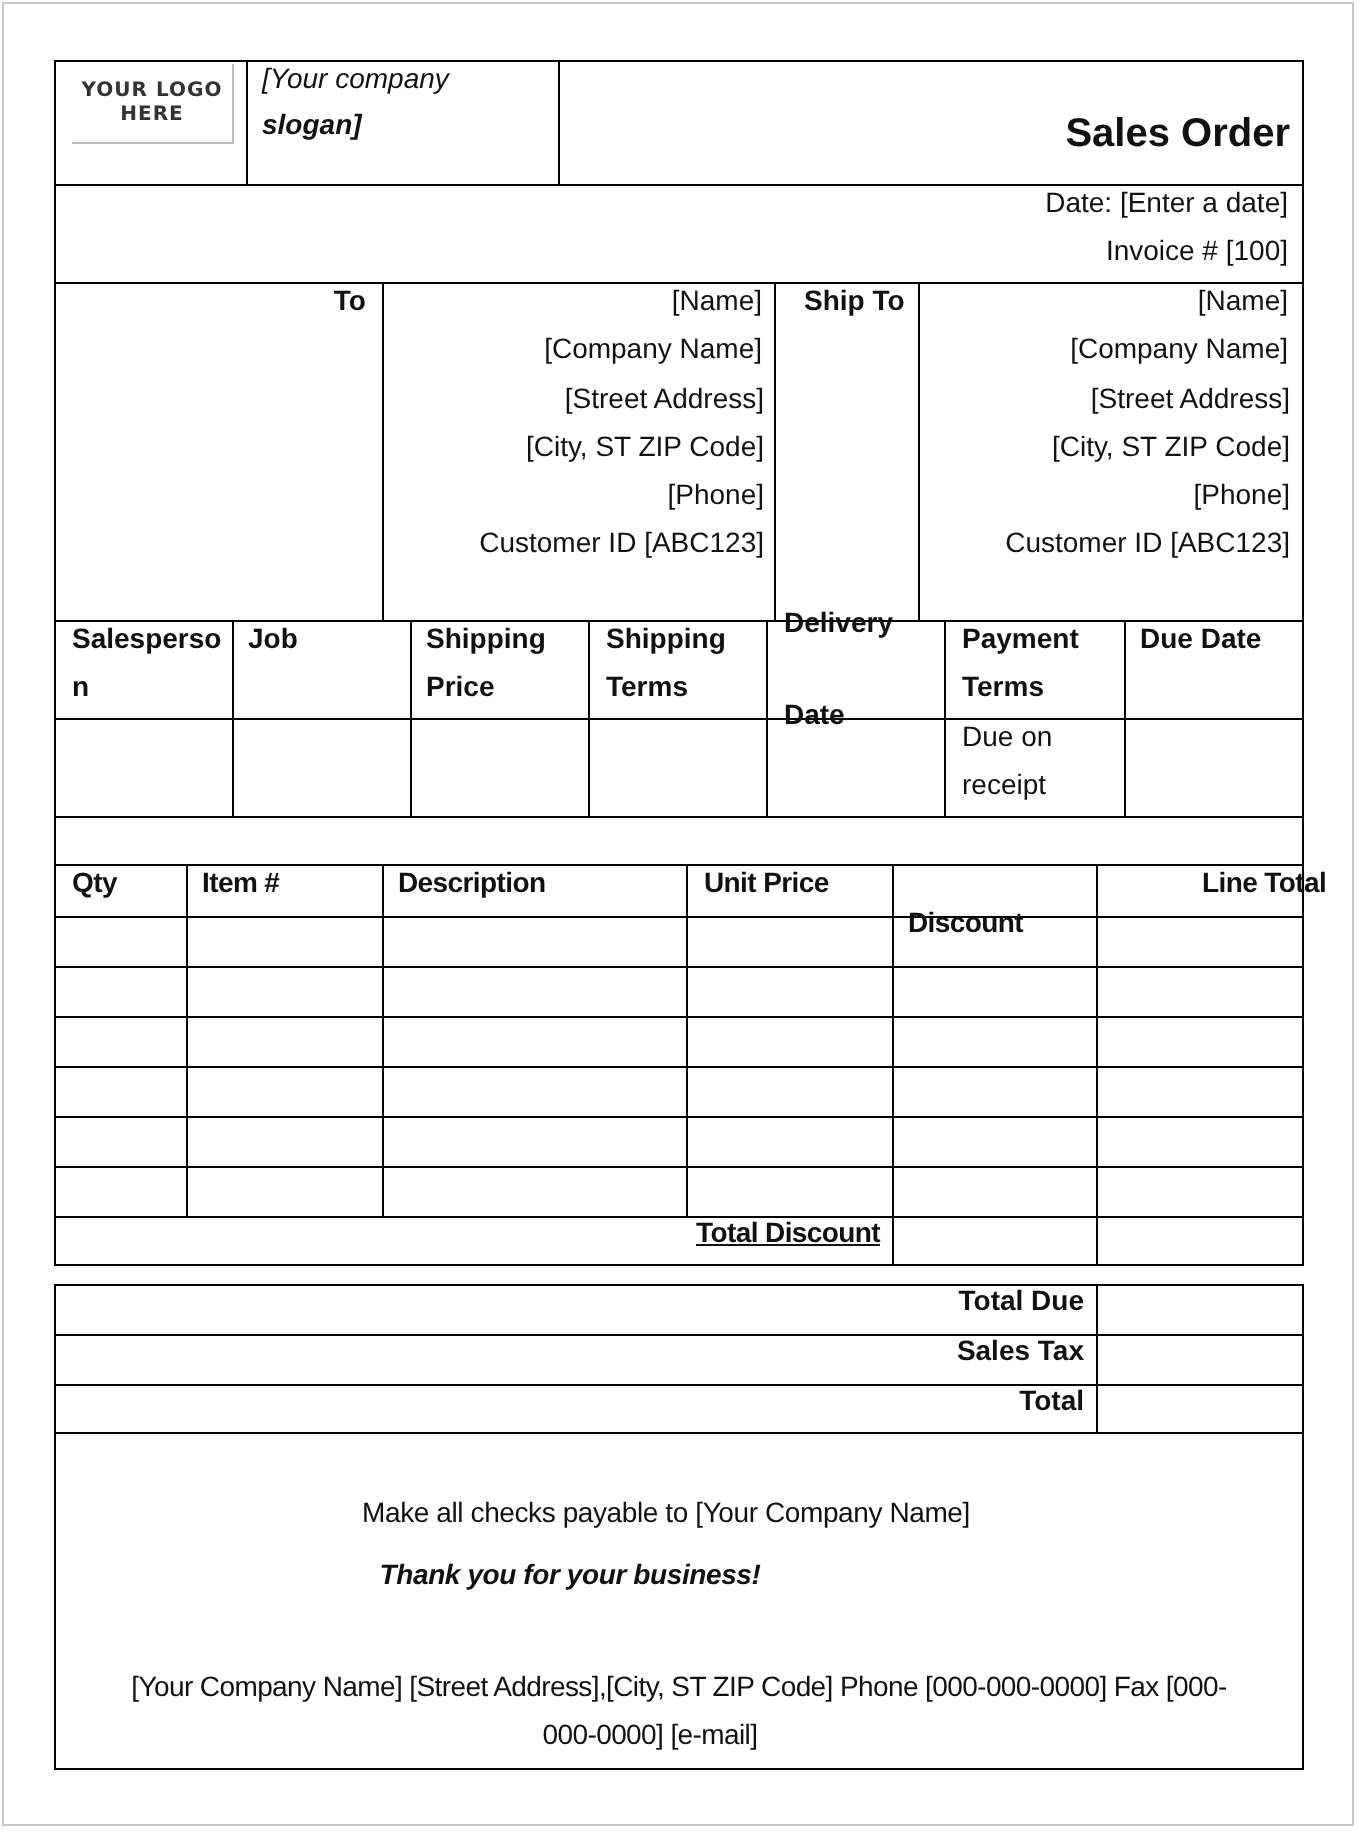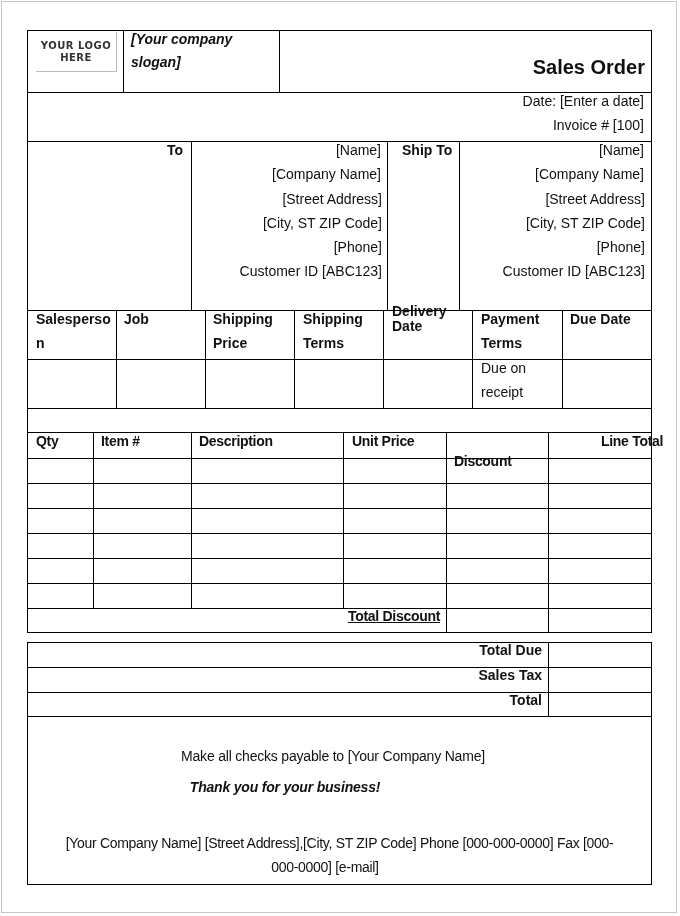--- a/index.html
+++ b/index.html
@@ -18,21 +18,21 @@
 <body>
 
 <div class="page-frame"></div>
 
 <div class="abs box" style="left:27px;top:30px;width:625px;height:112px;"></div>
 <div class="hl" style="left:27px;top:92px;width:625px;"></div>
 <div class="vl" style="left:123px;top:30px;height:62px;"></div>
 <div class="vl" style="left:279px;top:30px;height:62px;"></div>
 
 <div class="logo">YOUR LOGO<br>HERE</div>
-<div class="t" style="left:131px;top:27px;font-style:italic;font-weight:bold;">[Your company</div>
+<div class="t" style="left:131px;top:27px;font-style:italic;">[Your company</div>
 <div class="t" style="left:131px;top:50px;font-style:italic;font-weight:bold;">slogan]</div>
 <div class="t b r" style="right:35px;top:55px;font-size:20px;">Sales Order</div>
 <div class="t r" style="right:36px;top:89px;">Date: [Enter a date]</div>
 <div class="t r" style="right:36px;top:113px;">Invoice # [100]</div>
 
 <div class="abs box" style="left:27px;top:141px;width:625px;height:170px;"></div>
 <div class="vl" style="left:191px;top:141px;height:170px;"></div>
 <div class="vl" style="left:387px;top:141px;height:170px;"></div>
 <div class="vl" style="left:459px;top:141px;height:170px;"></div>
 
@@ -67,21 +67,21 @@
 <div class="vl" style="left:562px;top:310px;height:99px;"></div>
 
 <div class="t b" style="left:36px;top:307px;"><span>Salesperso</span></div>
 <div class="t b" style="left:36px;top:331px;">n</div>
 <div class="t b" style="left:124px;top:307px;">Job</div>
 <div class="t b" style="left:213px;top:307px;">Shipping</div>
 <div class="t b" style="left:213px;top:331px;">Price</div>
 <div class="t b" style="left:303px;top:307px;">Shipping</div>
 <div class="t b" style="left:303px;top:331px;">Terms</div>
 <div class="t b" style="left:392px;top:299px;">Delivery</div>
-<div class="t b" style="left:392px;top:314px;">Date</div>
+<div class="t b" style="left:392px;top:345px;">Date</div>
 <div class="t b" style="left:481px;top:307px;">Payment</div>
 <div class="t b" style="left:481px;top:331px;">Terms</div>
 <div class="t b" style="left:570px;top:307px;">Due Date</div>
 
 <div class="abs" style="left:28px;top:360px;width:88px;height:48px;"></div>
 <div class="abs" style="left:117px;top:360px;width:88px;height:48px;"></div>
 <div class="abs" style="left:206px;top:360px;width:88px;height:48px;"></div>
 <div class="abs" style="left:295px;top:360px;width:88px;height:48px;"></div>
 <div class="abs" style="left:384px;top:360px;width:88px;height:48px;"></div>
 <div class="t" style="left:481px;top:356px;">Due on</div>

